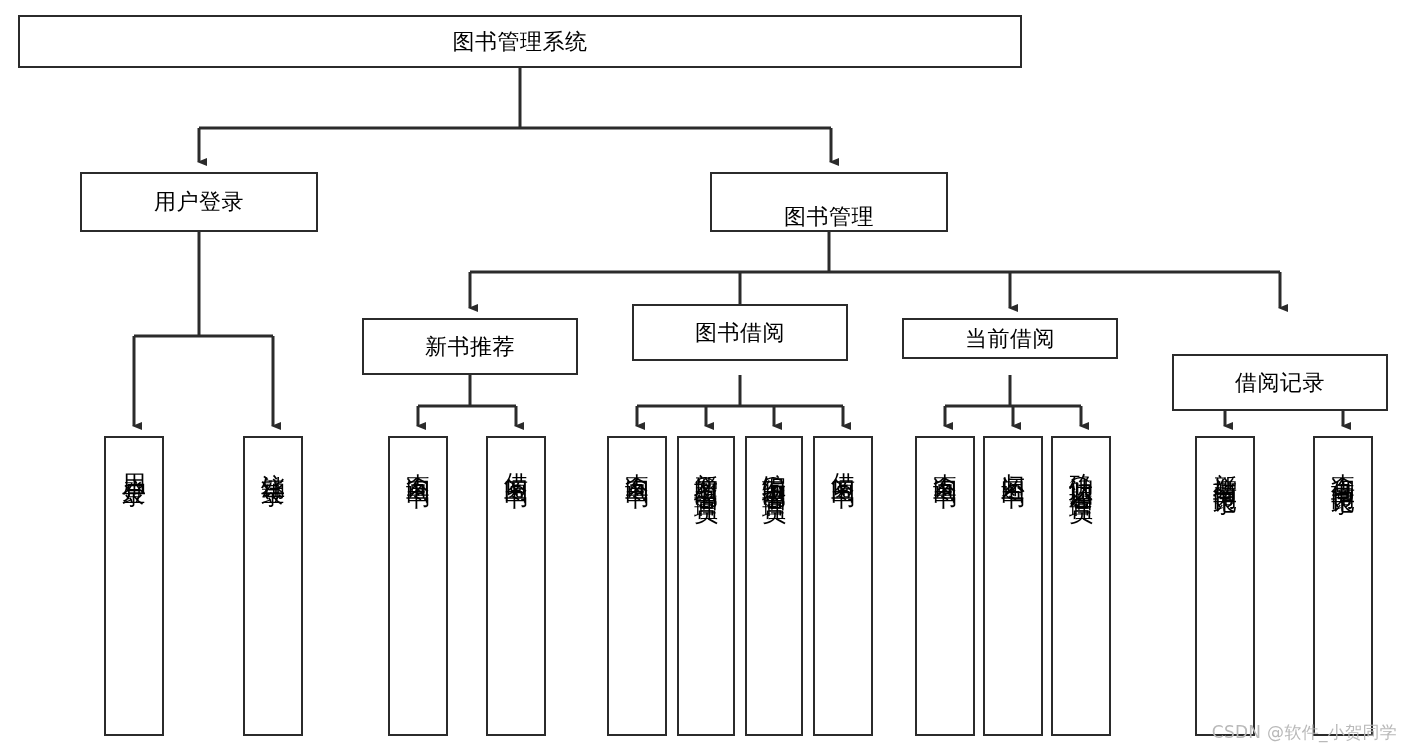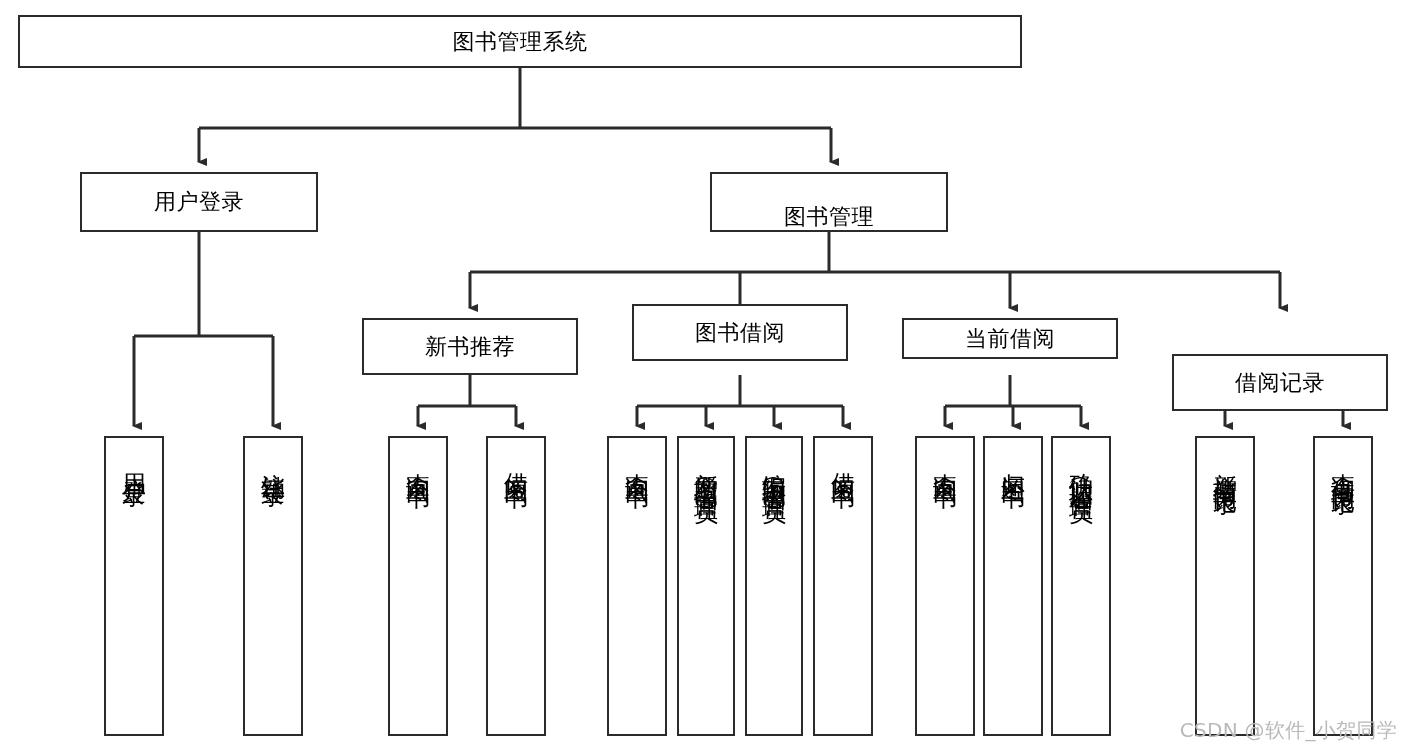--- a/index.html
+++ b/index.html
@@ -57,21 +57,21 @@
     text-orientation: upright;
     font-size: 24px;
     line-height: 1.0;
     letter-spacing: 4px;
     white-space: nowrap;
   }
   #watermark {
     position: absolute;
     right: 8px;
     bottom: 3px;
-    font-size: 20px;
+    font-size: 17px;
     color: #b9b9b9;
     white-space: nowrap;
     letter-spacing: 0.3px;
   }
 </style>
 </head>
 <body>
 
 <div id="canvas">
 

